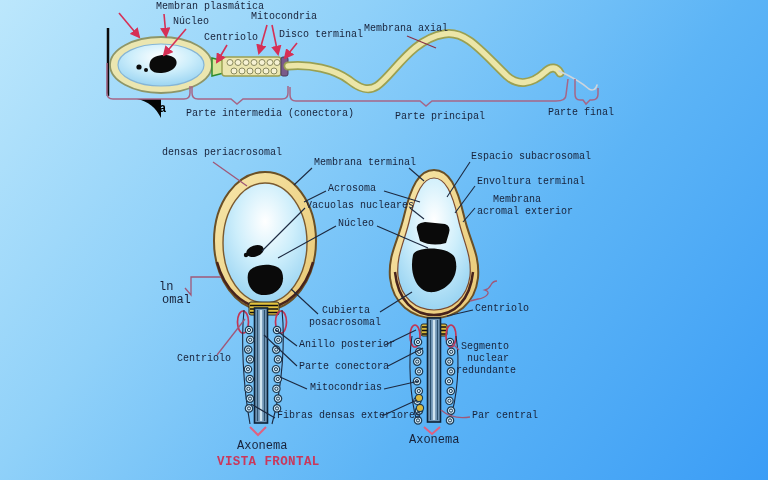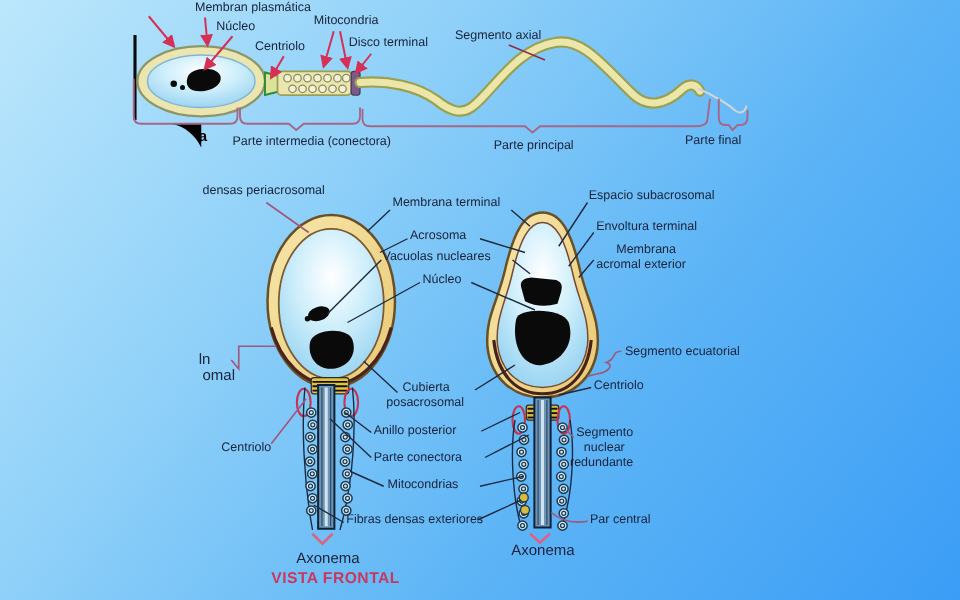--- a/index.html
+++ b/index.html
@@ -1,18 +1,18 @@
 <!DOCTYPE html>
 <html><head>
 <meta charset="utf-8">
 <style>
   html,body{margin:0;padding:0}
   .stage{position:relative;width:768px;height:480px;overflow:hidden;
     background:linear-gradient(128deg,#bce7fc 0%,#90d1f9 32%,#5cb4f6 65%,#3b9df6 100%);
-    font-family:Liberation Sans, sans-serif;}
+    font-family:Liberation Mono, monospace;}
   .art{position:absolute;left:0;top:0}
   .lb{position:absolute;white-space:nowrap;color:#18223a;font-size:10px;line-height:1.1}
   .lb.sm{font-size:10px}
   .lb.md{font-size:12px}
   .lb.vista{color:#c9385c;font-weight:bold;font-size:12.5px;letter-spacing:.4px}
   .mc{fill:#d3eaf8;stroke:#1d3c54;stroke-width:1.2}
   .md2{fill:none;stroke:#1d3c54;stroke-width:1}
   .navyline{stroke:#1c2940;stroke-width:1.1;fill:none}
   .maroonline{stroke:#a05878;stroke-width:1.3;fill:none}
   .bracket{stroke:#a66687;stroke-width:1.5;fill:none}
@@ -237,39 +237,38 @@
     <path d="M 217,355 L 245,319" class="maroonline"></path>
     <path d="M 459,350 L 452,343" class="maroonline"></path>
   </g>
 </svg>
 
 <span class="lb sm" style="left:156px;top:1px">Membran plasmática</span>
 <span class="lb" style="left:173px;top:16px">Núcleo</span>
 <span class="lb" style="left:204px;top:32px">Centriolo</span>
 <span class="lb" style="left:251px;top:11px">Mitocondria</span>
 <span class="lb" style="left:279px;top:29px">Disco terminal</span>
-<span class="lb" style="left:364px;top:23px">Segmento axial</span>
+<span class="lb" style="left:364px;top:23px">Membrana axial</span>
 <span class="lb" style="left:186px;top:108px">Parte intermedia (conectora)</span>
 <span class="lb" style="left:395px;top:111px">Parte principal</span>
 <span class="lb" style="left:548px;top:107px">Parte final</span>
 <span class="lb md" style="left:159px;top:103px;color:#000;font-weight:bold">a</span>
 
 <span class="lb" style="left:162px;top:147px">densas periacrosomal</span>
 <span class="lb" style="left:314px;top:157px">Membrana terminal</span>
 <span class="lb" style="left:328px;top:183px">Acrosoma</span>
 <span class="lb" style="left:306px;top:200px">Vacuolas nucleares</span>
 <span class="lb" style="left:338px;top:218px">Núcleo</span>
 <span class="lb" style="left:471px;top:151px">Espacio subacrosomal</span>
 <span class="lb" style="left:477px;top:176px">Envoltura terminal</span>
 <span class="lb" style="left:493px;top:194px">Membrana</span>
 <span class="lb" style="left:477px;top:206px">acromal exterior</span>
 
 <span class="lb md" style="left:159px;top:281px">ln</span>
 <span class="lb md" style="left:162px;top:294px">omal</span>
-<span class="lb" style="left:500px;top:276px">Segmento ecuatorial</span>
 <span class="lb" style="left:475px;top:303px">Centriolo</span>
 <span class="lb" style="left:322px;top:305px">Cubierta</span>
 <span class="lb" style="left:309px;top:317px">posacrosomal</span>
 <span class="lb" style="left:299px;top:339px">Anillo posterior</span>
 <span class="lb" style="left:461px;top:341px">Segmento</span>
 <span class="lb" style="left:467px;top:353px">nuclear</span>
 <span class="lb" style="left:456px;top:365px">redundante</span>
 <span class="lb" style="left:299px;top:361px">Parte conectora</span>
 <span class="lb" style="left:177px;top:353px">Centriolo</span>
 <span class="lb" style="left:310px;top:382px">Mitocondrias</span>

